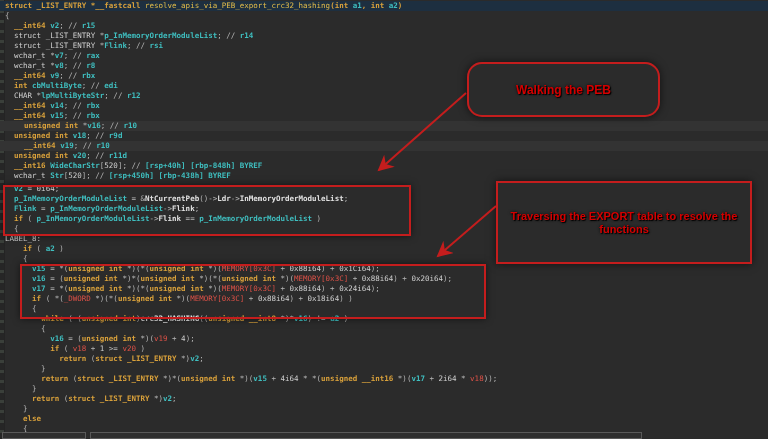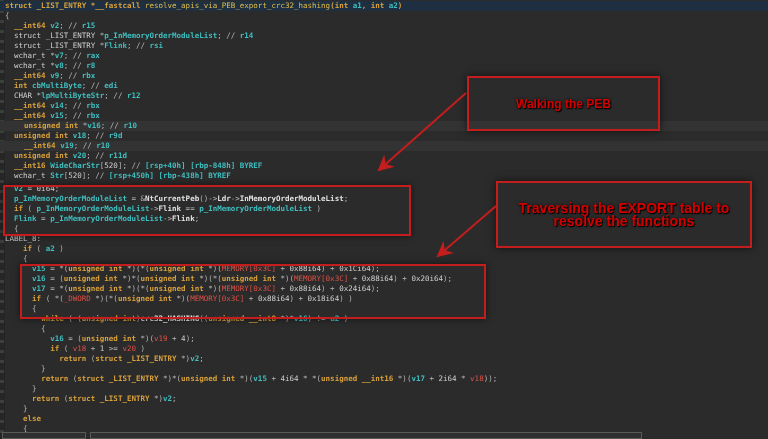--- a/index.html
+++ b/index.html
@@ -34,22 +34,22 @@
     box-shadow:0 0 7px rgba(0,0,0,0.55);pointer-events:none;
   }
   .annbox{
     position:absolute;border:2px solid var(--annotation-red,#c41d1d);
     box-shadow:0 0 8px rgba(0,0,0,0.6);
     display:flex;align-items:center;justify-content:center;text-align:center;
     font-family:"Liberation Sans","DejaVu Sans",sans-serif;
     font-weight:bold;color:var(--annotation-text,#d40000);
     text-shadow:1px 1px 1px #000,0 0 3px rgba(0,0,0,0.8);
   }
-  #ann-walking{left:467px;top:76px;width:189px;height:51px;font-size:12px;}
-  #ann-traversing{left:496px;top:181px;width:240px;height:57px;font-size:14px;line-height:13px;padding:3px 6px;}
+  #ann-walking{left:467px;top:62px;width:189px;height:51px;font-size:12px;border-radius:15px;}
+  #ann-traversing{left:496px;top:181px;width:240px;height:57px;font-size:11px;line-height:13px;padding:11px 6px;}
   svg.arrows{position:absolute;inset:0;pointer-events:none;}
   .hscroll{
     position:absolute;height:7px;top:432px;
     border:1px solid var(--scrollbar-border,#5a5a5a);
     background:#2f2f2f;box-sizing:border-box;z-index:5;
   }
   #hscroll-btn{left:2px;width:84px;}
   #hscroll-thumb{left:90px;width:552px;}
 </style>
 </head>
@@ -74,22 +74,22 @@
       <div class="line"><span class="c-p">  </span><span class="c-k">__int64 </span><span class="c-v">v15</span><span class="c-p">; // </span><span class="c-v">rbx</span></div>
       <div class="line band"><span class="c-p">  </span><span class="c-k">unsigned int </span><span class="c-p">*</span><span class="c-v">v16</span><span class="c-p">; // </span><span class="c-v">r10</span></div>
       <div class="line"><span class="c-p">  </span><span class="c-k">unsigned int </span><span class="c-v">v18</span><span class="c-p">; // </span><span class="c-v">r9d</span></div>
       <div class="line band"><span class="c-p">  </span><span class="c-k">__int64 </span><span class="c-v">v19</span><span class="c-p">; // </span><span class="c-v">r10</span></div>
       <div class="line"><span class="c-p">  </span><span class="c-k">unsigned int </span><span class="c-v">v20</span><span class="c-p">; // </span><span class="c-v">r11d</span></div>
       <div class="line"><span class="c-p">  </span><span class="c-k">__int16 </span><span class="c-v">WideCharStr</span><span class="c-p">[</span><span class="c-d">520</span><span class="c-p">]; // </span><span class="c-v">[rsp+40h] [rbp-848h] BYREF</span></div>
       <div class="line"><span class="c-p">  </span><span class="c-d">wchar_t </span><span class="c-v">Str</span><span class="c-p">[</span><span class="c-d">520</span><span class="c-p">]; // </span><span class="c-v">[rsp+450h] [rbp-438h] BYREF</span></div>
       <div class="line spacer"></div>
       <div class="line"><span class="c-p">  </span><span class="c-v">v2</span><span class="c-p"> = </span><span class="c-d">0i64</span><span class="c-p">;</span></div>
       <div class="line"><span class="c-p">  </span><span class="c-v">p_InMemoryOrderModuleList</span><span class="c-p"> = &amp;</span><span class="c-f">NtCurrentPeb</span><span class="c-p">()-&gt;</span><span class="c-f">Ldr</span><span class="c-p">-&gt;</span><span class="c-f">InMemoryOrderModuleList</span><span class="c-p">;</span></div>
+      <div class="line"><span class="c-p">  </span><span class="c-v">Flink</span><span class="c-p"> = </span><span class="c-v">p_InMemoryOrderModuleList</span><span class="c-p">-&gt;</span><span class="c-f">Flink</span><span class="c-p">;</span></div>
       <div class="line"><span class="c-p">  </span><span class="c-k">if</span><span class="c-p"> ( </span><span class="c-v">p_InMemoryOrderModuleList</span><span class="c-p">-&gt;</span><span class="c-f">Flink</span><span class="c-p"> == </span><span class="c-v">p_InMemoryOrderModuleList</span><span class="c-p"> )</span></div>
-      <div class="line"><span class="c-p">  </span><span class="c-v">Flink</span><span class="c-p"> = </span><span class="c-v">p_InMemoryOrderModuleList</span><span class="c-p">-&gt;</span><span class="c-f">Flink</span><span class="c-p">;</span></div>
       <div class="line"><span class="c-p">  {</span></div>
       <div class="line"><span class="c-d">LABEL_8:</span></div>
       <div class="line"><span class="c-p">    </span><span class="c-k">if</span><span class="c-p"> ( </span><span class="c-v">a2</span><span class="c-p"> )</span></div>
       <div class="line"><span class="c-p">    {</span></div>
       <div class="line"><span class="c-p">      </span><span class="c-v">v15</span><span class="c-p"> = *(</span><span class="c-k">unsigned int</span><span class="c-p"> *)(*(</span><span class="c-k">unsigned int</span><span class="c-p"> *)(</span><span class="c-r">MEMORY[0x3C]</span><span class="c-p"> + </span><span class="c-d">0x88i64</span><span class="c-p">) + </span><span class="c-d">0x1Ci64</span><span class="c-p">);</span></div>
       <div class="line"><span class="c-p">      </span><span class="c-v">v16</span><span class="c-p"> = (</span><span class="c-k">unsigned int</span><span class="c-p"> *)*(</span><span class="c-k">unsigned int</span><span class="c-p"> *)(*(</span><span class="c-k">unsigned int</span><span class="c-p"> *)(</span><span class="c-r">MEMORY[0x3C]</span><span class="c-p"> + </span><span class="c-d">0x88i64</span><span class="c-p">) + </span><span class="c-d">0x20i64</span><span class="c-p">);</span></div>
       <div class="line"><span class="c-p">      </span><span class="c-v">v17</span><span class="c-p"> = *(</span><span class="c-k">unsigned int</span><span class="c-p"> *)(*(</span><span class="c-k">unsigned int</span><span class="c-p"> *)(</span><span class="c-r">MEMORY[0x3C]</span><span class="c-p"> + </span><span class="c-d">0x88i64</span><span class="c-p">) + </span><span class="c-d">0x24i64</span><span class="c-p">);</span></div>
       <div class="line"><span class="c-p">      </span><span class="c-k">if</span><span class="c-p"> ( *(</span><span class="c-r">_DWORD</span><span class="c-p"> *)(*(</span><span class="c-k">unsigned int</span><span class="c-p"> *)(</span><span class="c-r">MEMORY[0x3C]</span><span class="c-p"> + </span><span class="c-d">0x88i64</span><span class="c-p">) + </span><span class="c-d">0x18i64</span><span class="c-p">) )</span></div>
       <div class="line"><span class="c-p">      {</span></div>
       <div class="line"><span class="c-p">        </span><span class="c-k">while</span><span class="c-p"> ( (</span><span class="c-k">unsigned int</span><span class="c-p">)</span><span class="c-f">crc32_HASHING</span><span class="c-p">((</span><span class="c-k">unsigned __int8</span><span class="c-p"> *)*</span><span class="c-v">v16</span><span class="c-p">) != </span><span class="c-v">a2</span><span class="c-p"> )</span></div>

